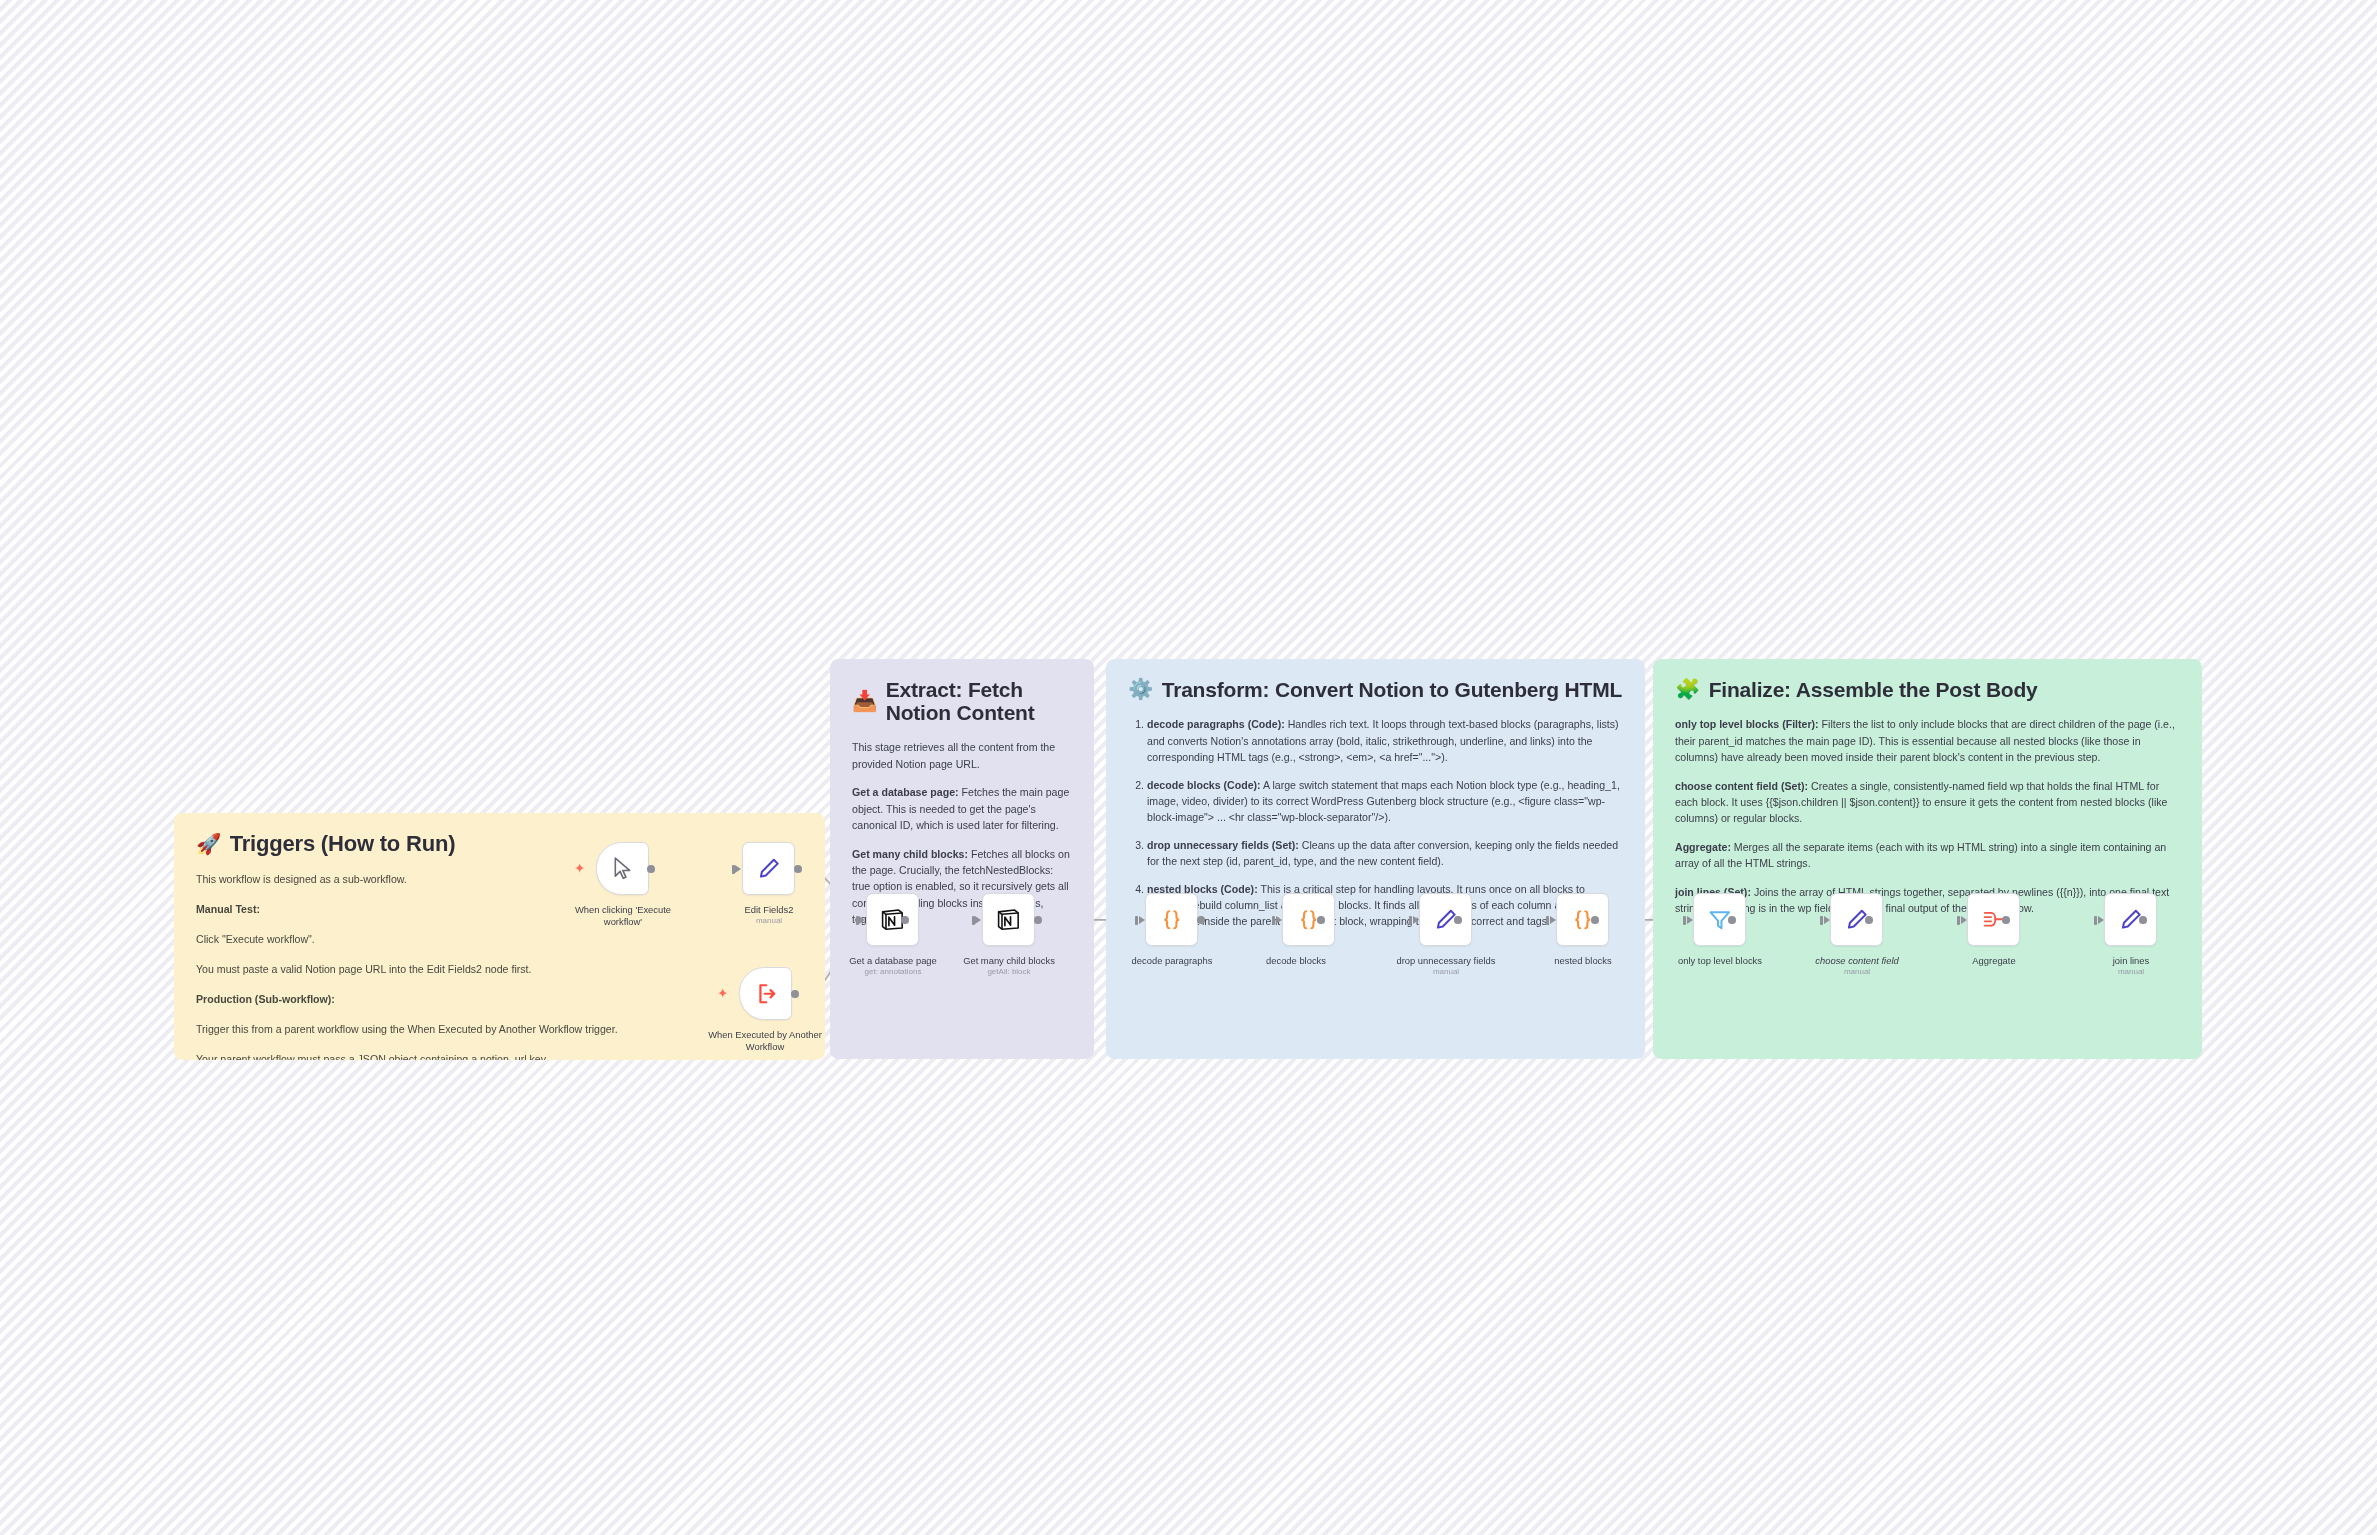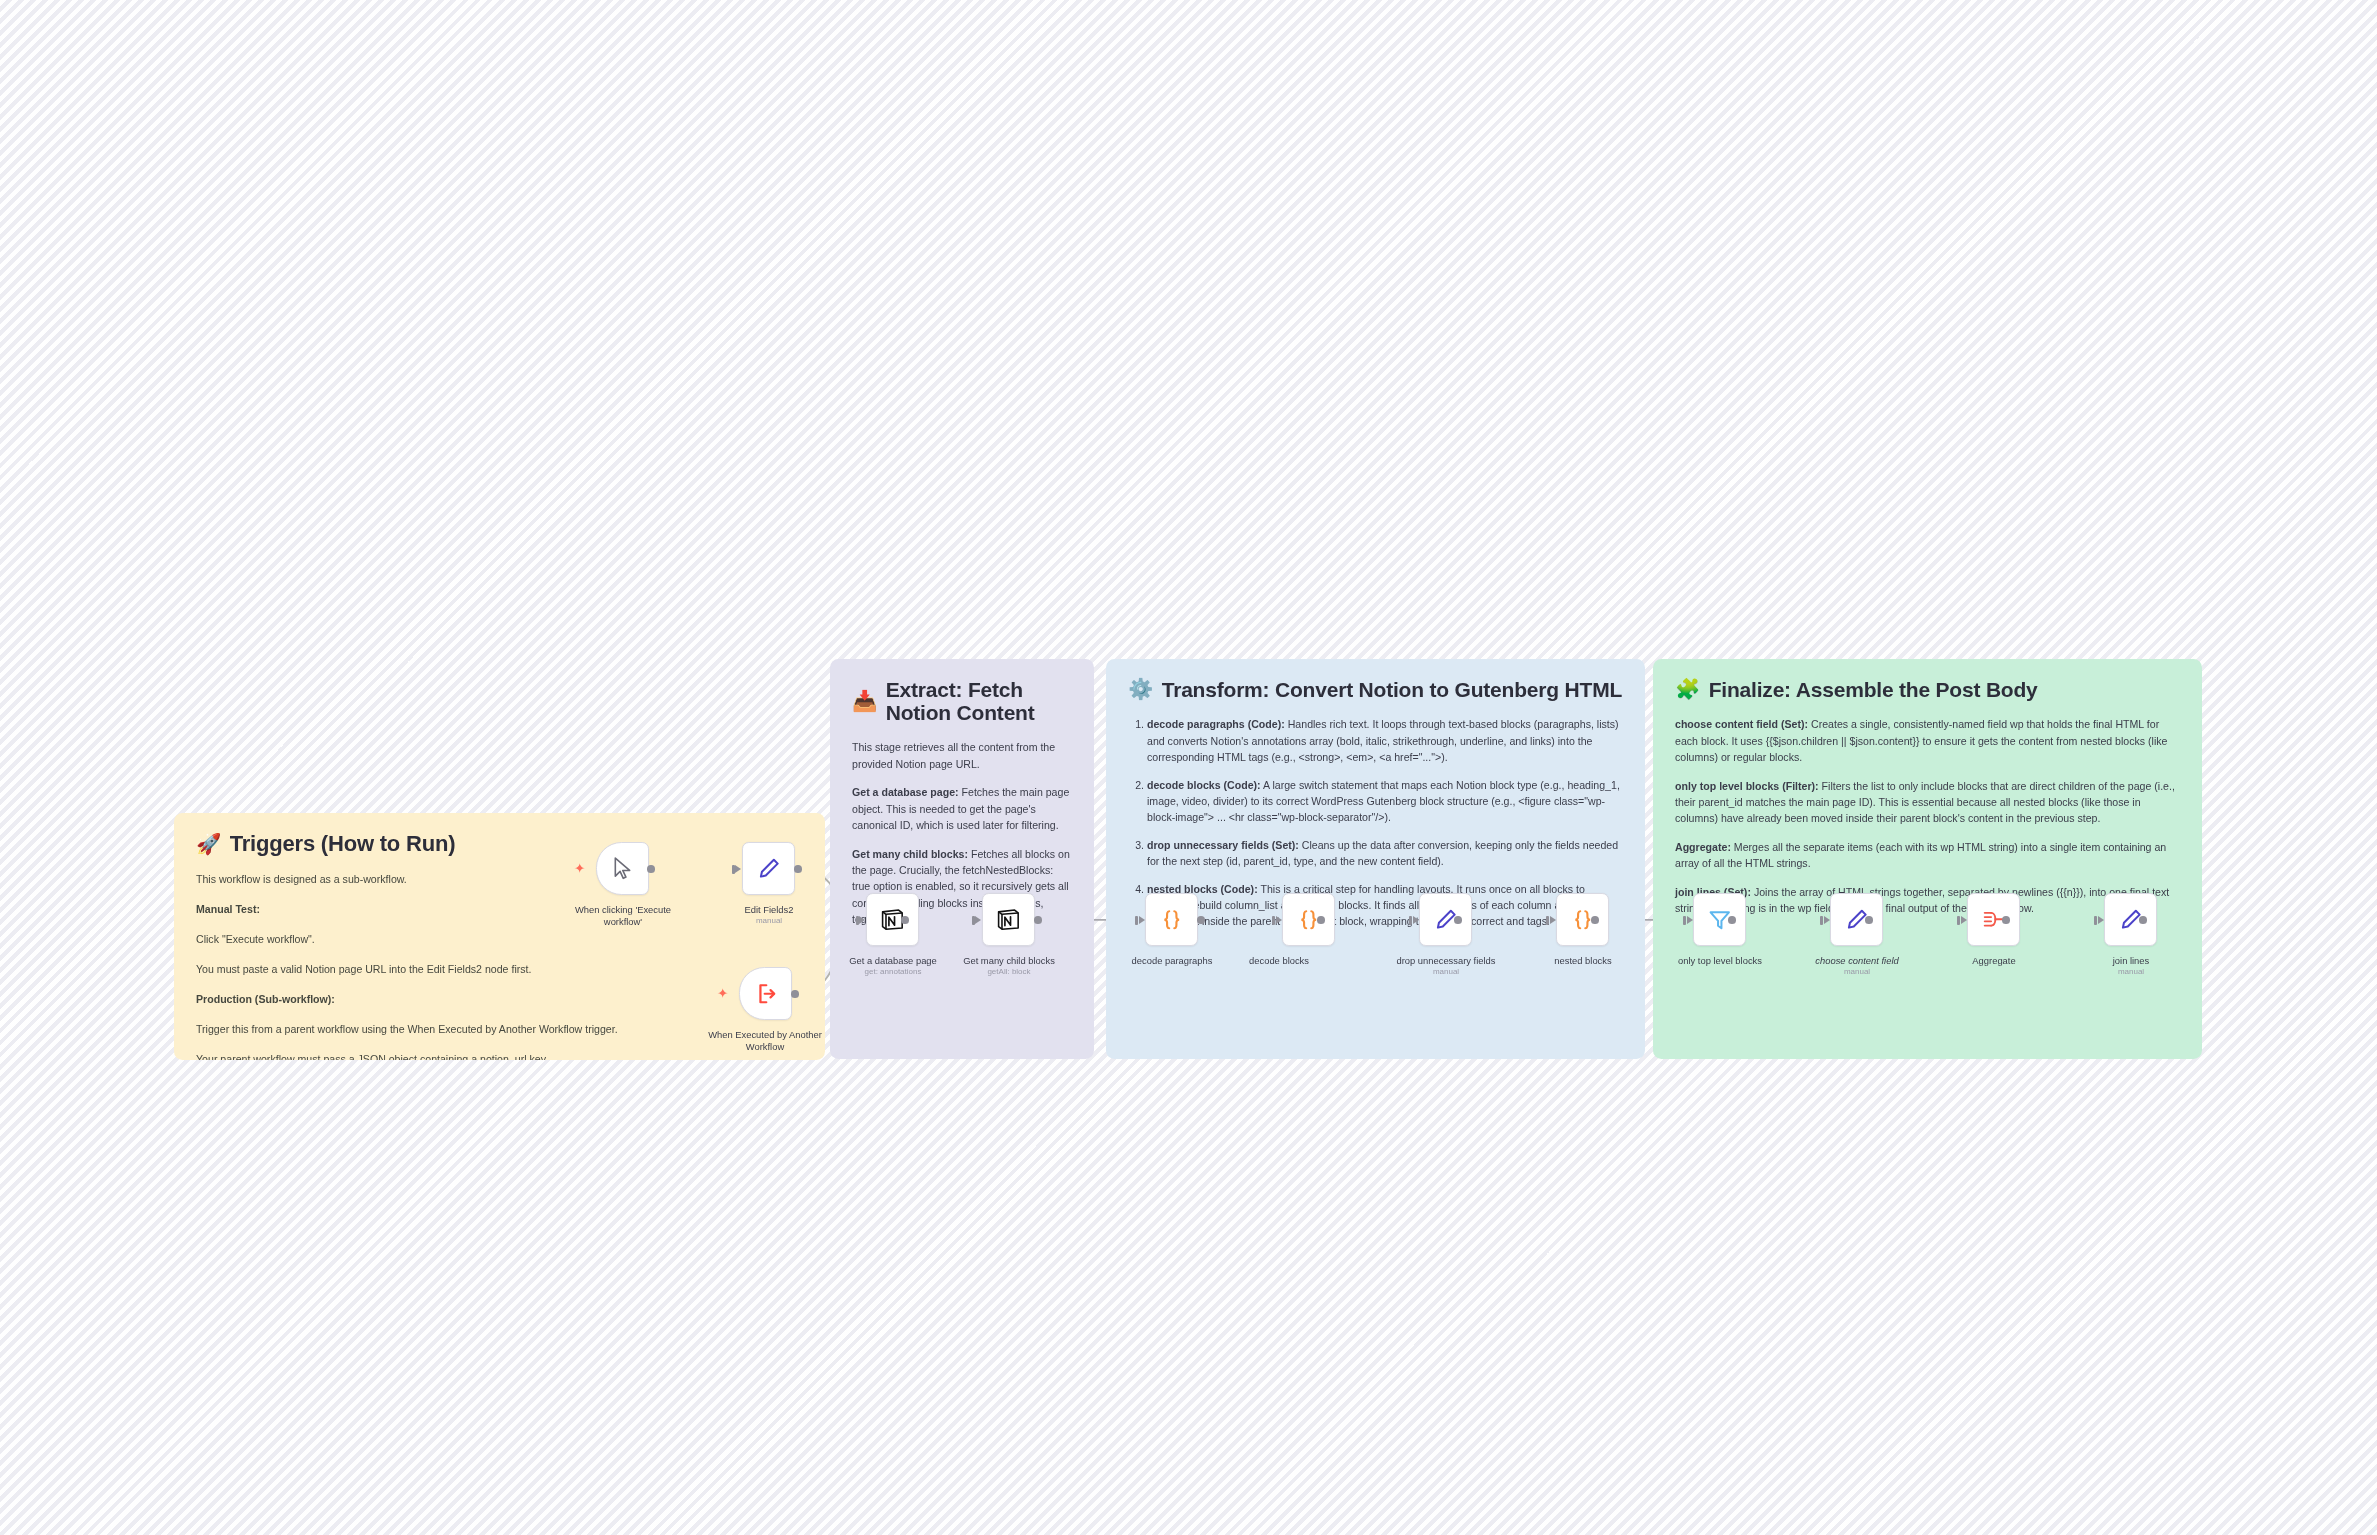--- a/index.html
+++ b/index.html
@@ -203,22 +203,22 @@
       <li><b>drop unnecessary fields (Set):</b><span> Cleans up the data after conversion, keeping only the fields needed for the next step (id, parent_id, type, and the new content field).</span></li>
       <li><b>nested blocks (Code):</b><span> This is a critical step for handling layouts. It runs once on all blocks to correctly rebuild column_list and column blocks. It finds all child blocks of each column and injects their HTML inside the parent column_list block, wrapping them in the correct and tags.</span></li>
     </ol>
   </div>
 
   <div class="sticky" id="note-finalize">
     <div class="s-title">
       <span class="emo">🧩</span>
       <span>Finalize: Assemble the Post Body</span>
     </div>
+    <p><b>only top level blocks (Filter):</b><span> Filters the list to only include blocks that are direct children of the page (i.e., their parent_id matches the main page ID). This is essential because all nested blocks (like those in columns) have already been moved inside their parent block's content in the previous step.</span></p>
     <p><b>choose content field (Set):</b><span> Creates a single, consistently-named field wp that holds the final HTML for each block. It uses {{$json.children || $json.content}} to ensure it gets the content from nested blocks (like columns) or regular blocks.</span></p>
-    <p><b>only top level blocks (Filter):</b><span> Filters the list to only include blocks that are direct children of the page (i.e., their parent_id matches the main page ID). This is essential because all nested blocks (like those in columns) have already been moved inside their parent block's content in the previous step.</span></p>
     <p><b>Aggregate:</b><span> Merges all the separate items (each with its wp HTML string) into a single item containing an array of all the HTML strings.</span></p>
     <p><b>join lines (Set):</b><span> Joins the array of HTML strings together, separated by newlines ({{n}}), into one final text string. This string is in the wp field and is the final output of the sub-workflow.</span></p>
   </div>
 
   <span class="plus" style="left:574px;top:862px;">✦</span>
   <div class="node trigger" style="left:596px;top:842px;">
     <svg width="25.5" height="25.5" viewBox="0 0 24 24">
       <path d="M5 2 L5 19 L9.5 14.5 L12.5 21 L15 19.8 L12 13.6 L18.5 13.6 Z" fill="#ffffff" stroke="#6b6b76" stroke-width="1.5" stroke-linejoin="round"></path>
     </svg>
   </div>
@@ -288,21 +288,21 @@
 
   <div class="inbar" style="left:1272px;top:916px;"></div>
   <div class="inarrow" style="left:1276px;top:916px;"></div>
   <div class="node" style="left:1282px;top:893px;">
     <svg width="25.5" height="25.5" viewBox="0 0 24 24">
       <path d="M9.6 4 C7.2 4 7.6 7.6 7.6 9.4 C7.6 11.2 6 12 5 12 C6 12 7.6 12.8 7.6 14.6 C7.6 16.4 7.2 20 9.6 20" fill="none" stroke="#f7913a" stroke-width="2" stroke-linecap="round"></path>
       <path d="M14.4 4 C16.8 4 16.4 7.6 16.4 9.4 C16.4 11.2 18 12 19 12 C18 12 16.4 12.8 16.4 14.6 C16.4 16.4 16.8 20 14.4 20" fill="none" stroke="#f7913a" stroke-width="2" stroke-linecap="round"></path>
     </svg>
   </div>
   <div class="outdot" style="left:1317px;top:916px;"></div>
-  <div class="nlabel" style="left:1181px;top:955px;text-align:right;">decode blocks</div>
+  <div class="nlabel" style="left:1232px;top:955px;">decode blocks</div>
 
   <div class="inbar" style="left:1409px;top:916px;"></div>
   <div class="inarrow" style="left:1413px;top:916px;"></div>
   <div class="node" style="left:1419px;top:893px;">
     <svg width="25.5" height="25.5" viewBox="0 0 24 24">
       <path d="M16.8 3.6 L20.4 7.2 L9.2 18.4 L4.6 19.4 L5.6 14.8 Z" fill="none" stroke="#4b42c9" stroke-width="1.9" stroke-linejoin="round"></path>
     </svg>
   </div>
   <div class="outdot" style="left:1454px;top:916px;"></div>
   <div class="nlabel" style="left:1382px;top:955px;">drop unnecessary fields</div>

